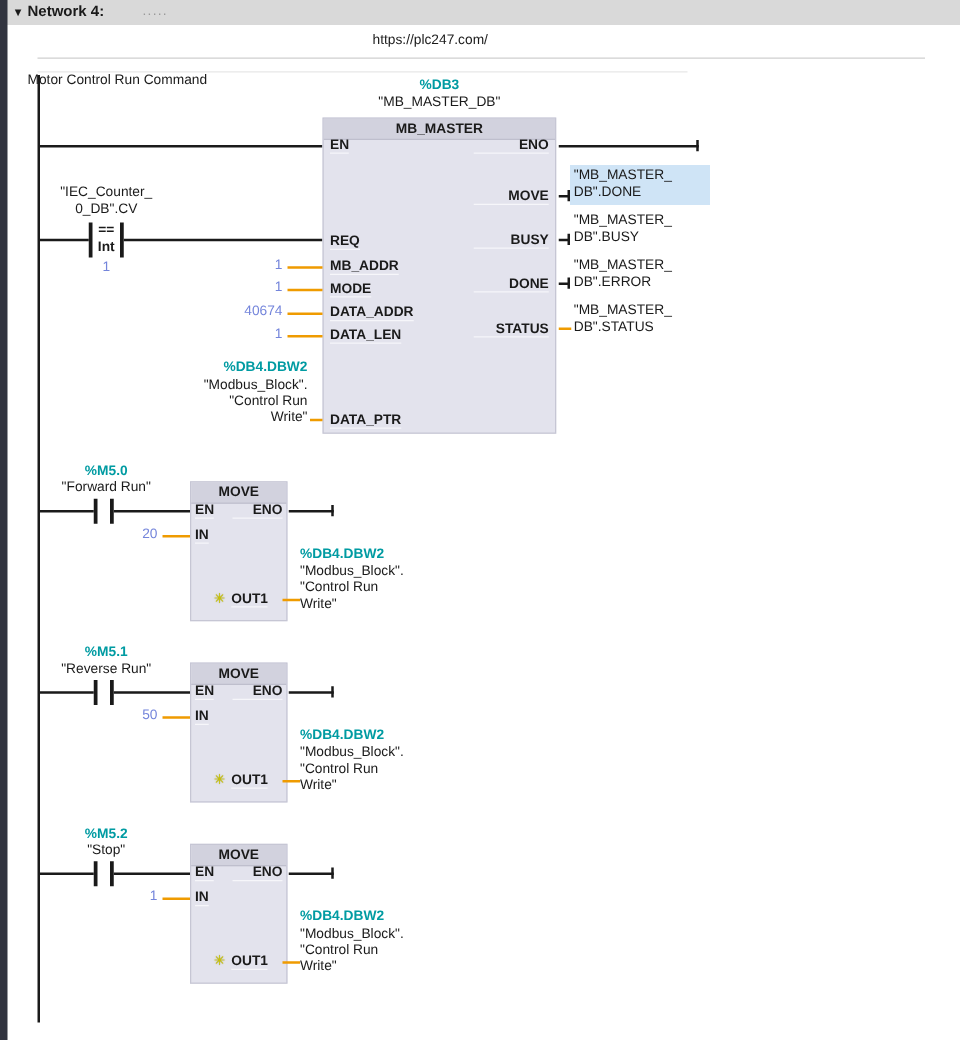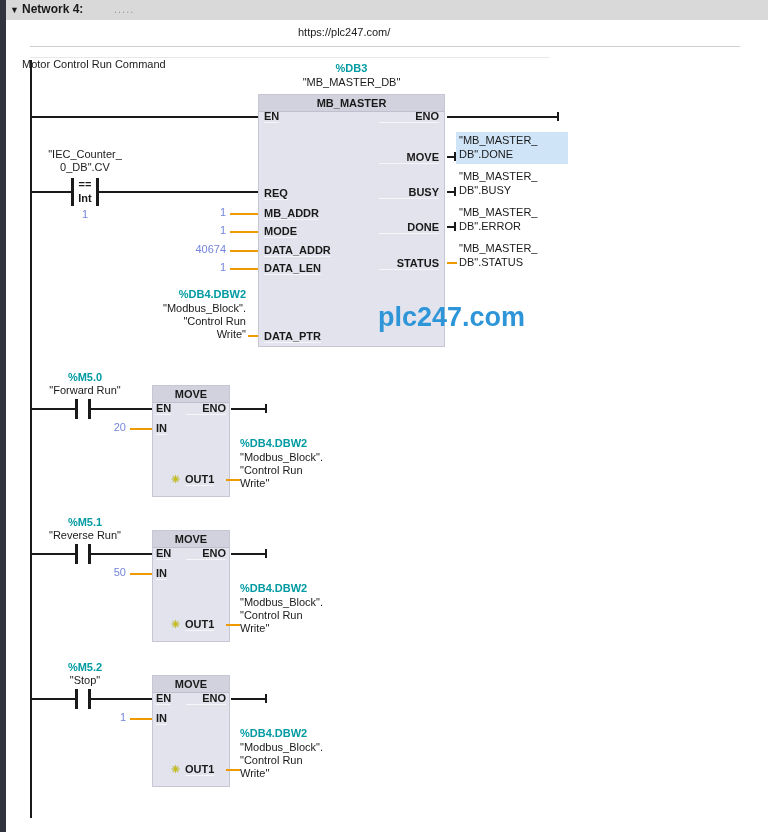--- a/index.html
+++ b/index.html
@@ -110,21 +110,20 @@
   <div class="abs hl" style="left:456px;top:132px;width:112px;height:32px;"></div>
   <div class="abs t" style="left:459px;top:134px;">"MB_MASTER_</div>
   <div class="abs t" style="left:459px;top:148px;">DB".DONE</div>
   <div class="abs t" style="left:459px;top:170px;">"MB_MASTER_</div>
   <div class="abs t" style="left:459px;top:184px;">DB".BUSY</div>
   <div class="abs t" style="left:459px;top:206px;">"MB_MASTER_</div>
   <div class="abs t" style="left:459px;top:220px;">DB".ERROR</div>
   <div class="abs t" style="left:459px;top:242px;">"MB_MASTER_</div>
   <div class="abs t" style="left:459px;top:256px;">DB".STATUS</div>
 
-  <div class="abs wm" style="left:378px;top:302px;">plc247.com</div>
 
   <div class="abs" style="left:0;top:370px;width:768px;height:145px;">
     <div class="abs t teal ctr" style="left:45px;top:1px;width:80px;">%M5.0</div>
     <div class="abs t ctr" style="left:35px;top:14px;width:100px;">"Forward Run"</div>
     <div class="abs wire" style="left:32px;top:38px;width:43px;"></div>
     <div class="abs vbar" style="left:75px;top:29px;height:20px;"></div>
     <div class="abs vbar" style="left:88px;top:29px;height:20px;"></div>
     <div class="abs wire" style="left:91px;top:38px;width:61px;"></div>
     <div class="abs blk" style="left:152px;top:15px;width:78px;height:112px;">
       <div class="blkhead">MOVE</div>

